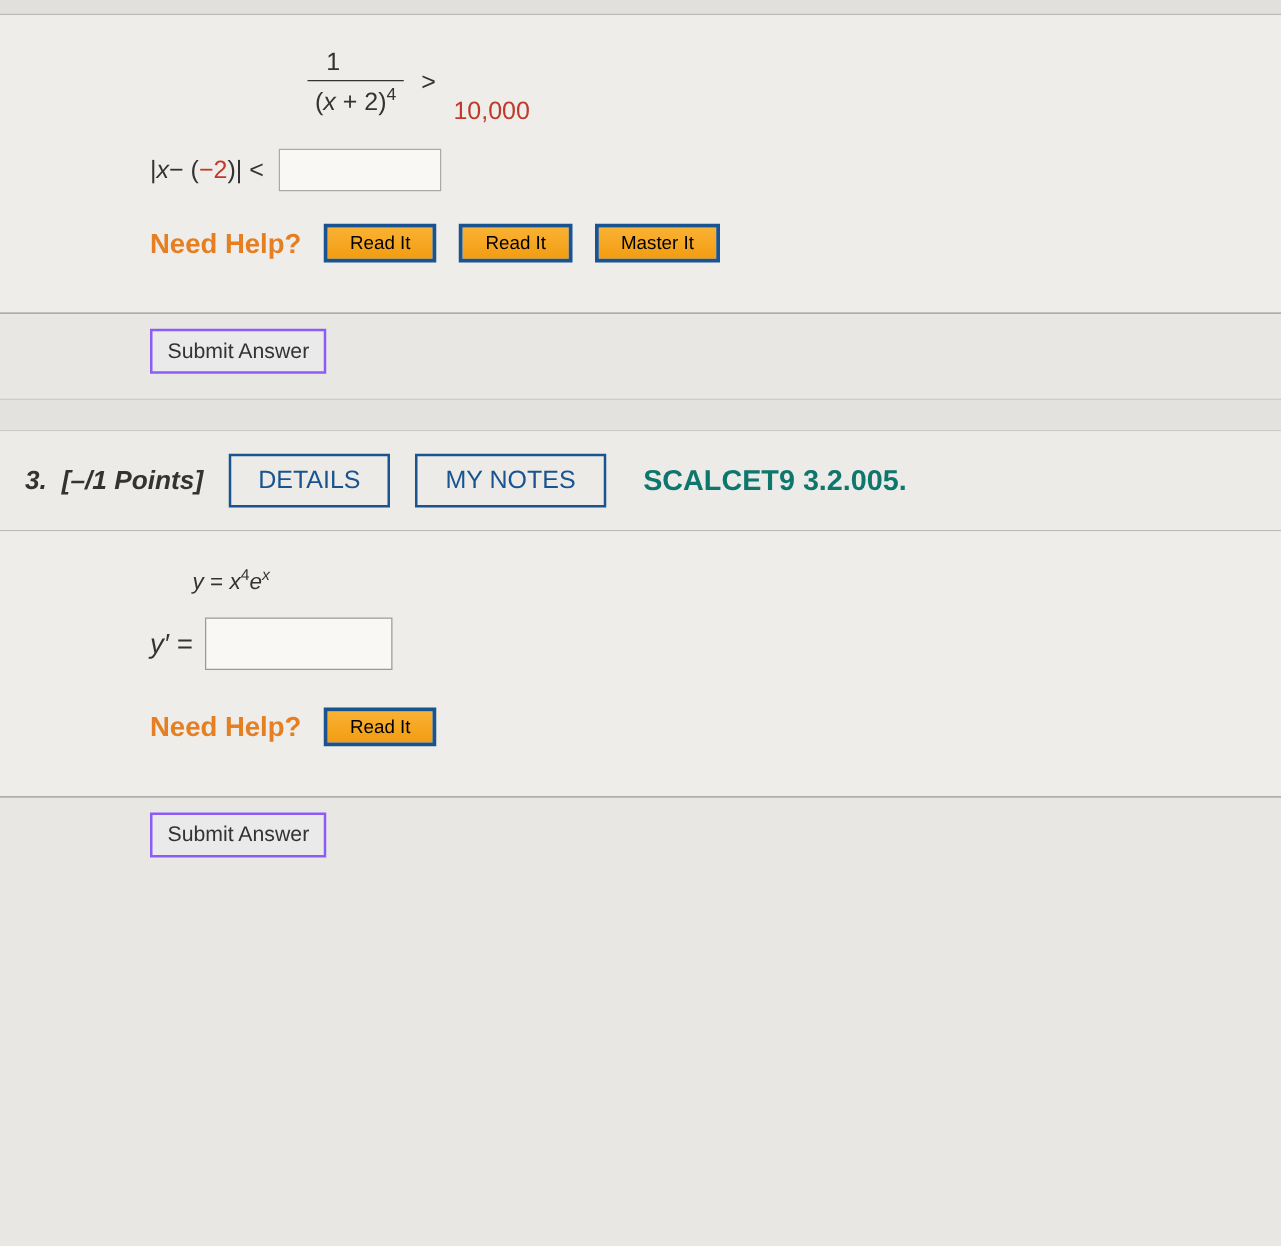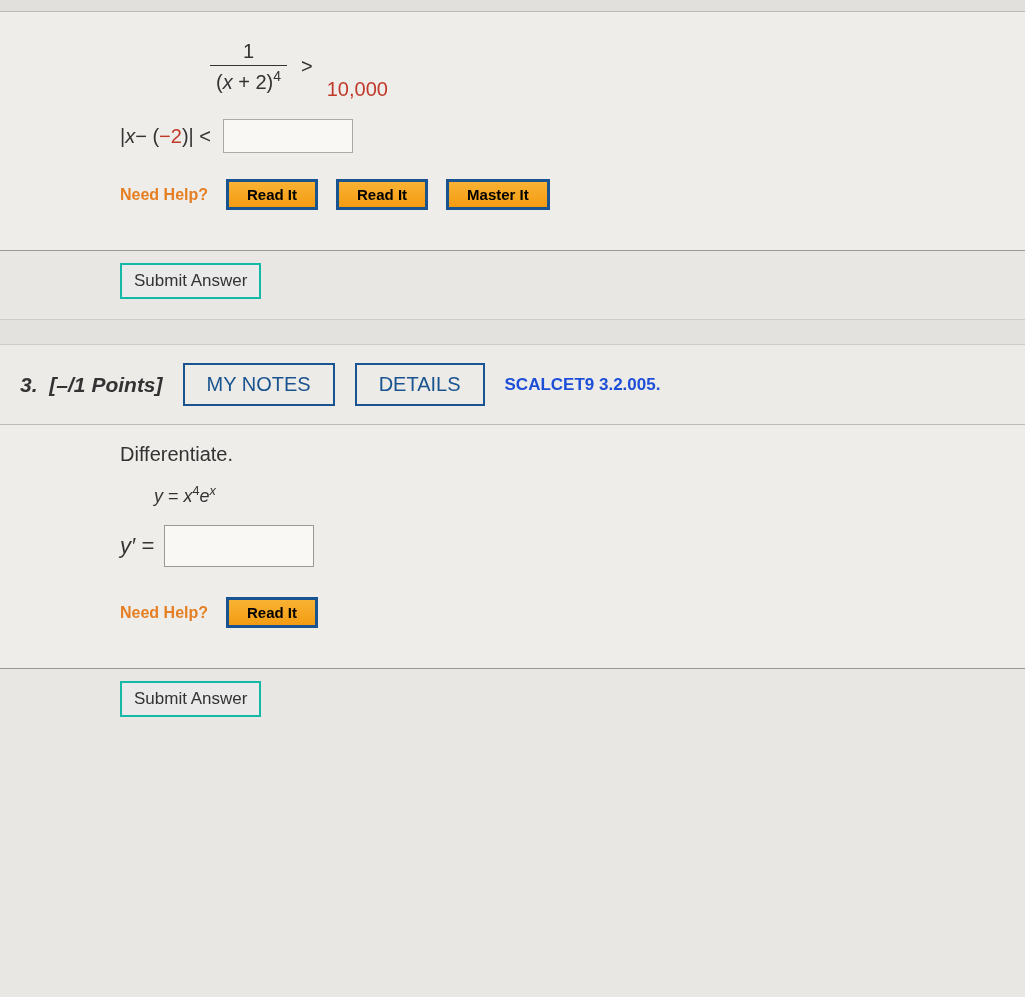--- a/index.html
+++ b/index.html
@@ -32,20 +32,21 @@
     flex-direction: column;
     align-items: center;
     text-align: center;
     margin-right: 8px;
   }
   .fraction .num { padding: 0 6px 2px; font-size: 20px; }
   .fraction .den {
     border-top: 1.5px solid #333;
     padding: 2px 6px 0;
     font-size: 20px;
+    margin-left: 36px;
   }
   .sup { font-size: 0.7em; vertical-align: super; }
   .gt-val { color: #c0392b; font-weight: 500; margin-left: 8px; margin-top: 46px; }
   .answer-row {
     display: flex;
     align-items: center;
     font-size: 20px;
     margin: 14px 0 26px 0;
     font-style: italic;
   }
@@ -61,40 +62,40 @@
   }
   .need-help-row {
     display: flex;
     align-items: center;
     gap: 18px;
     margin: 20px 0 30px;
   }
   .need-help-label {
     color: #e67e22;
     font-weight: bold;
-    font-size: 16px;
+    font-size: 22px;
   }
   .help-btn {
     background: linear-gradient(#f9b233, #f39c12);
     border: 3px solid #1a5490;
     padding: 4px 18px;
-    font-weight: bold;
+    font-weight: normal;
     font-size: 15px;
     color: #000;
     cursor: pointer;
     font-family: Arial, Helvetica, sans-serif;
   }
   .submit-wrap {
     padding: 12px 0 20px 120px;
     border-top: 1px solid #999;
     background: #e8e7e3;
   }
   .submit-btn {
     background: #eaeaea;
-    border: 2px solid #14b8a6;
+    border: 2px solid #8b5cf6;
     padding: 6px 12px;
     font-size: 17px;
     color: #333;
     cursor: pointer;
     font-family: Arial, Helvetica, sans-serif;
   }
   .separator-bar {
     height: 26px;
     background: #e3e2de;
     border-top: 1px solid #ccc;
@@ -117,23 +118,24 @@
   .outline-btn {
     border: 2px solid #1a5490;
     background: transparent;
     color: #1a5490;
     font-size: 20px;
     padding: 8px 22px;
     cursor: pointer;
     font-family: Arial, Helvetica, sans-serif;
   }
   .ref-label {
-    font-size: 17px;
+    font-size: 23px;
     font-weight: bold;
-    color: #1d4ed8;
+    color: #0f766e;
+    margin-left: 10px;
   }
   .eq-block {
     margin: 18px 0 18px 34px;
     font-size: 18px;
     font-style: italic;
   }
   .answer-row2 {
     display: flex;
     align-items: center;
     font-size: 22px;
@@ -195,27 +197,26 @@
     <button class="submit-btn">Submit Answer</button>
   </div>
 
   <div class="separator-bar"></div>
 
   <div class="q-header">
     <span class="q-num">
       <span>3.</span>
       <span style="margin-left:6px;">[–/1 Points]</span>
     </span>
+    <button class="outline-btn">DETAILS</button>
     <button class="outline-btn">MY NOTES</button>
-    <button class="outline-btn">DETAILS</button>
     <span class="ref-label">SCALCET9 3.2.005.</span>
   </div>
 
   <div class="content-block">
-    <div class="question-text">Differentiate.</div>
 
     <div class="eq-block">
       <span>y</span><span style="font-style:normal;"> = </span><span>x</span><span class="sup" style="font-style:normal;">4</span><span>e</span><span class="sup">x</span>
     </div>
 
     <div class="answer-row2">
       <span>y′ =</span>
       <input type="text" class="input-box2" style="">
     </div>
 

